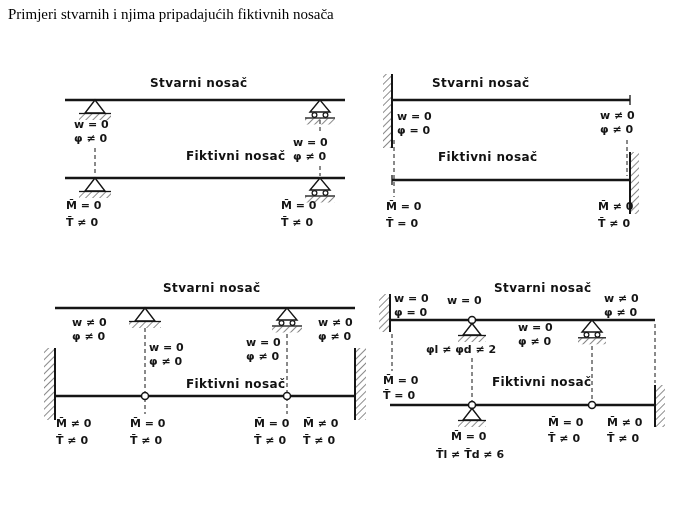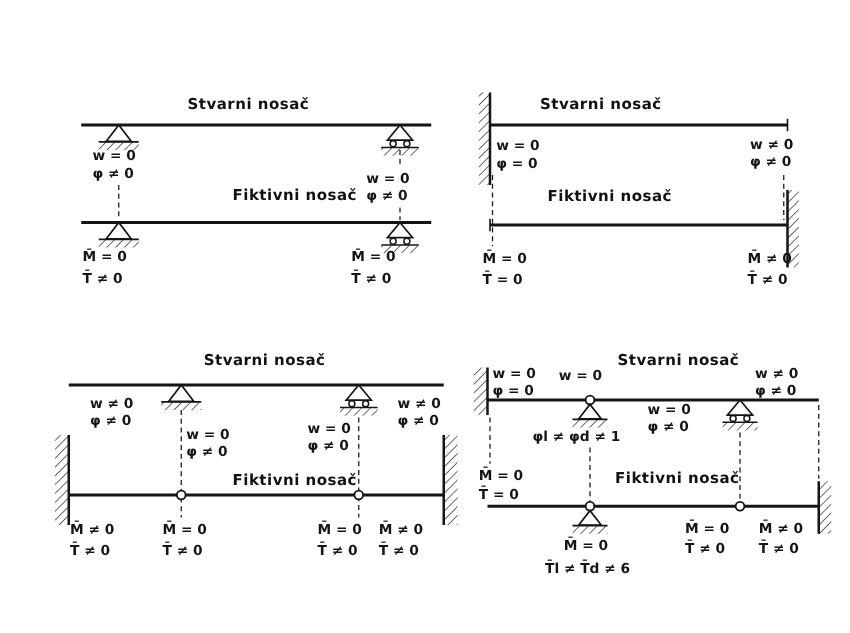--- a/index.html
+++ b/index.html
@@ -138,20 +138,21 @@
         <rect x="458" y="421" width="28" height="6" fill="url(#hatch)"></rect>
       </g>
       <circle class="hinge" cx="592" cy="405" r="3.5"></circle>
       <g>
         <rect x="655" y="385" width="10" height="42" fill="url(#hatch)"></rect>
         <line class="edge" x1="655" y1="385" x2="655" y2="427"></line>
       </g>
     </g>
   </svg>
 
+  <div class="title">Primjeri stvarnih i njima pripadajućih fiktivnih nosača</div>
 
   <div class="sec" style="left:150px;top:76px">Stvarni nosač</div>
   <div class="sec" style="left:186px;top:149px">Fiktivni nosač</div>
   <div class="lbl" style="left:74px;top:118px">w = 0</div>
   <div class="lbl" style="left:74px;top:132px">φ ≠ 0</div>
   <div class="lbl" style="left:293px;top:136px">w = 0</div>
   <div class="lbl" style="left:293px;top:150px">φ ≠ 0</div>
   <div class="lbl" style="left:66px;top:199px">M̄ = 0</div>
   <div class="lbl" style="left:66px;top:216px">T̄ ≠ 0</div>
   <div class="lbl" style="left:281px;top:199px">M̄ = 0</div>
@@ -185,21 +186,21 @@
   <div class="lbl" style="left:254px;top:417px">M̄ = 0</div>
   <div class="lbl" style="left:254px;top:434px">T̄ ≠ 0</div>
   <div class="lbl" style="left:303px;top:417px">M̄ ≠ 0</div>
   <div class="lbl" style="left:303px;top:434px">T̄ ≠ 0</div>
 
   <div class="sec" style="left:494px;top:281px">Stvarni nosač</div>
   <div class="sec" style="left:492px;top:375px">Fiktivni nosač</div>
   <div class="lbl" style="left:394px;top:292px">w = 0</div>
   <div class="lbl" style="left:394px;top:306px">φ = 0</div>
   <div class="lbl" style="left:447px;top:294px">w = 0</div>
-  <div class="lbl" style="left:426px;top:343px">φl ≠ φd ≠ 1</div>
+  <div class="lbl" style="left:426px;top:343px">φl ≠ φd ≠ 2</div>
   <div class="lbl" style="left:518px;top:321px">w = 0</div>
   <div class="lbl" style="left:518px;top:335px">φ ≠ 0</div>
   <div class="lbl" style="left:604px;top:292px">w ≠ 0</div>
   <div class="lbl" style="left:604px;top:306px">φ ≠ 0</div>
   <div class="lbl" style="left:383px;top:374px">M̄ = 0</div>
   <div class="lbl" style="left:383px;top:389px">T̄ = 0</div>
   <div class="lbl" style="left:451px;top:430px">M̄ = 0</div>
   <div class="lbl" style="left:436px;top:448px">T̄l ≠ T̄d ≠ 6</div>
   <div class="lbl" style="left:548px;top:416px">M̄ = 0</div>
   <div class="lbl" style="left:548px;top:432px">T̄ ≠ 0</div>

